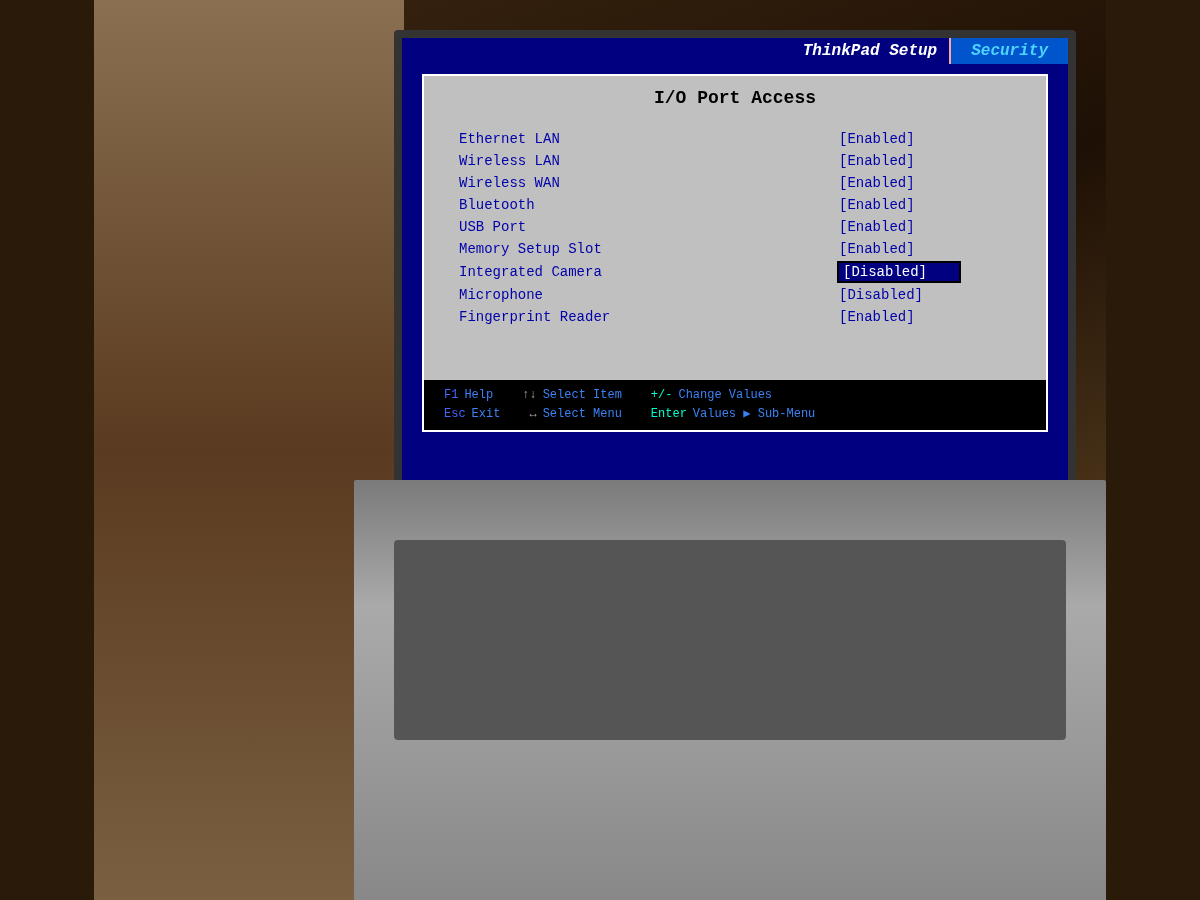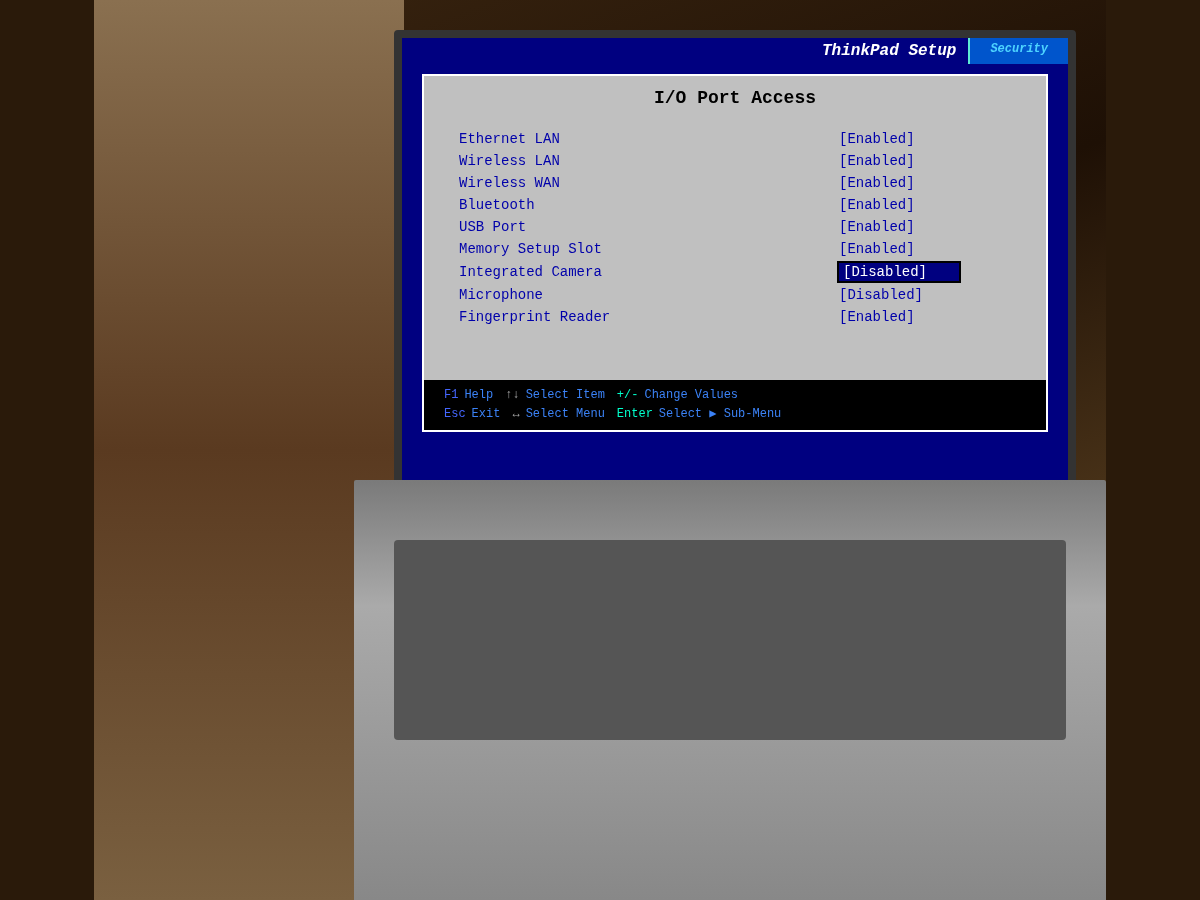--- a/index.html
+++ b/index.html
@@ -62,25 +62,25 @@
       color: #fff;
       font-size: 16px;
       font-weight: bold;
       padding: 4px 12px;
       font-style: italic;
     }
 
     .security-tab {
       background: #0055cc;
       color: #4dd4ff;
-      font-size: 12px;
+      font-size: 16px;
       font-weight: bold;
       padding: 4px 20px;
       font-style: italic;
-      border-left: 2px solid #5eead4;
+      border-left: 2px solid #fca5a5;
     }
 
     
     .main-content {
       position: absolute;
       top: 36px;
       left: 20px;
       right: 20px;
       bottom: 80px;
       background: #c0c0c0;
@@ -133,21 +133,21 @@
       right: 0;
       background: #000;
       color: #fff;
       padding: 6px 20px;
       font-size: 12px;
       font-family: 'Courier New', Courier, monospace;
     }
 
     .bottom-bar-row {
       display: flex;
-      gap: 12px;
+      gap: 29px;
       align-items: center;
       flex-wrap: wrap;
       line-height: 1.6;
       text-align: right;
     }
 
     .key-label {
       color: #aaa;
     }
 
@@ -294,21 +294,21 @@
             <span class="help-group">
               <span class="key-blue">Esc</span>
               <span class="key-name">Exit</span>
             </span>
             <span class="help-group">
               <span class="key-label">↔</span>
               <span class="key-name">Select Menu</span>
             </span>
             <span class="help-group">
               <span class="key-cyan">Enter</span>
-              <span class="key-name">Select ▶ Sub-Menu</span>
+              <span class="key-name">Values ▶ Sub-Menu</span>
             </span>
           </div>
         </div>
 
       </div>
     </div>
   </div>
 
   <div class="hinge"></div>
 

